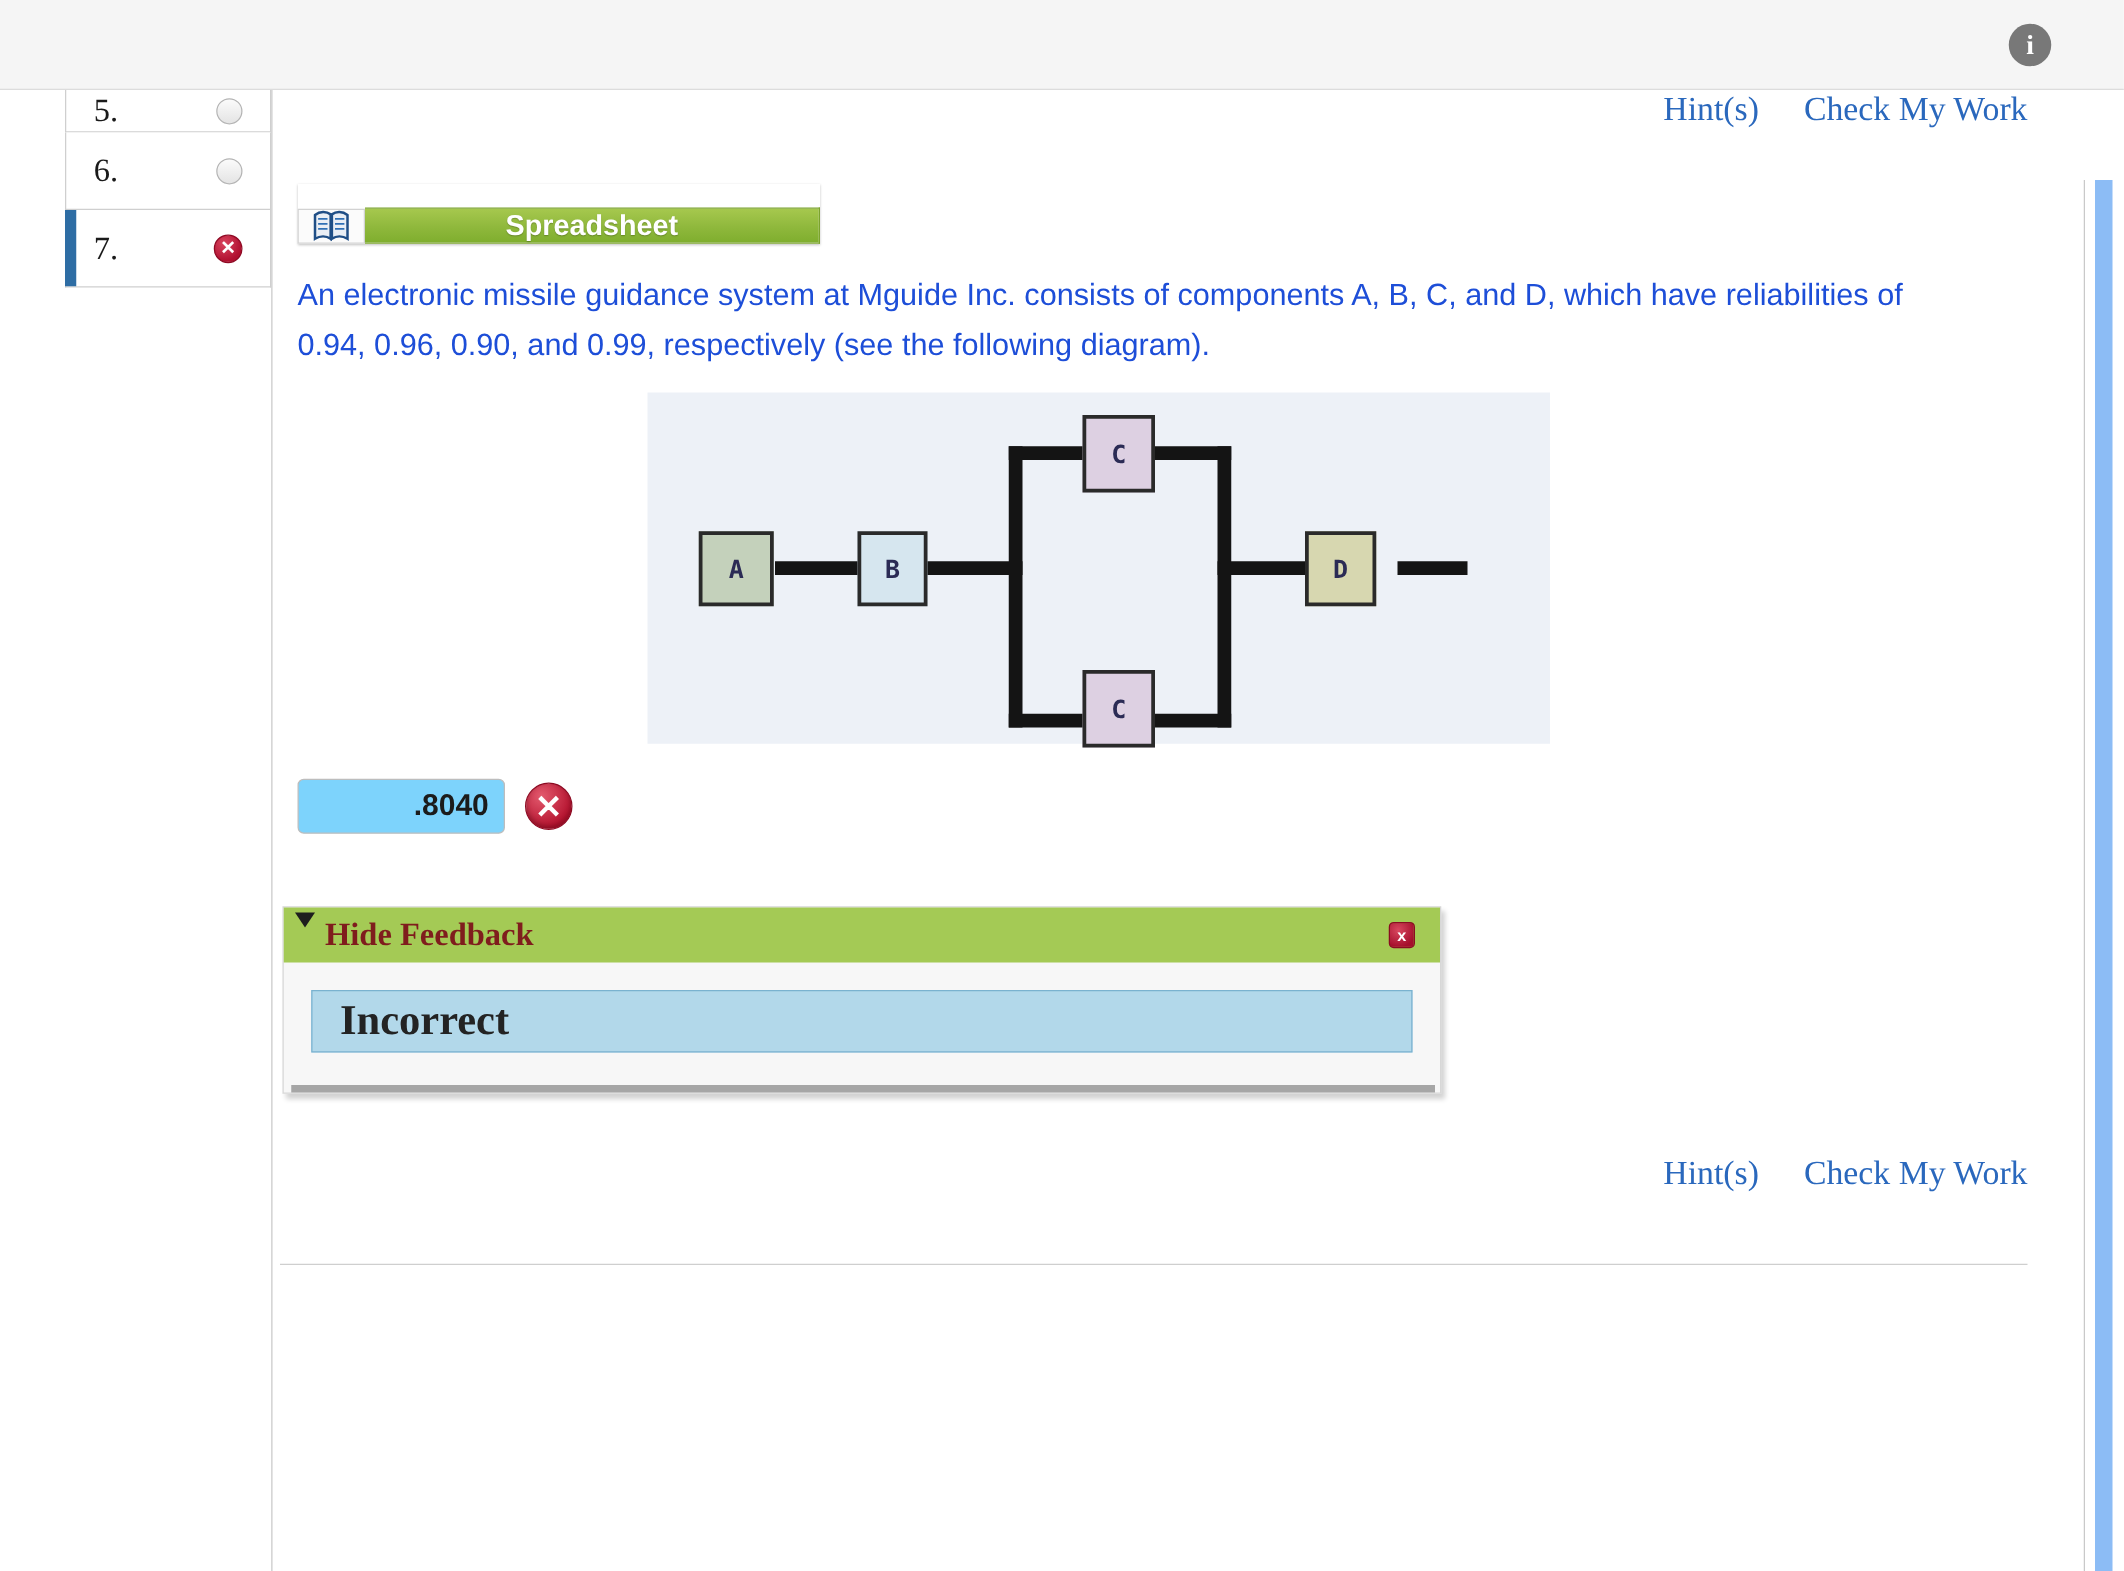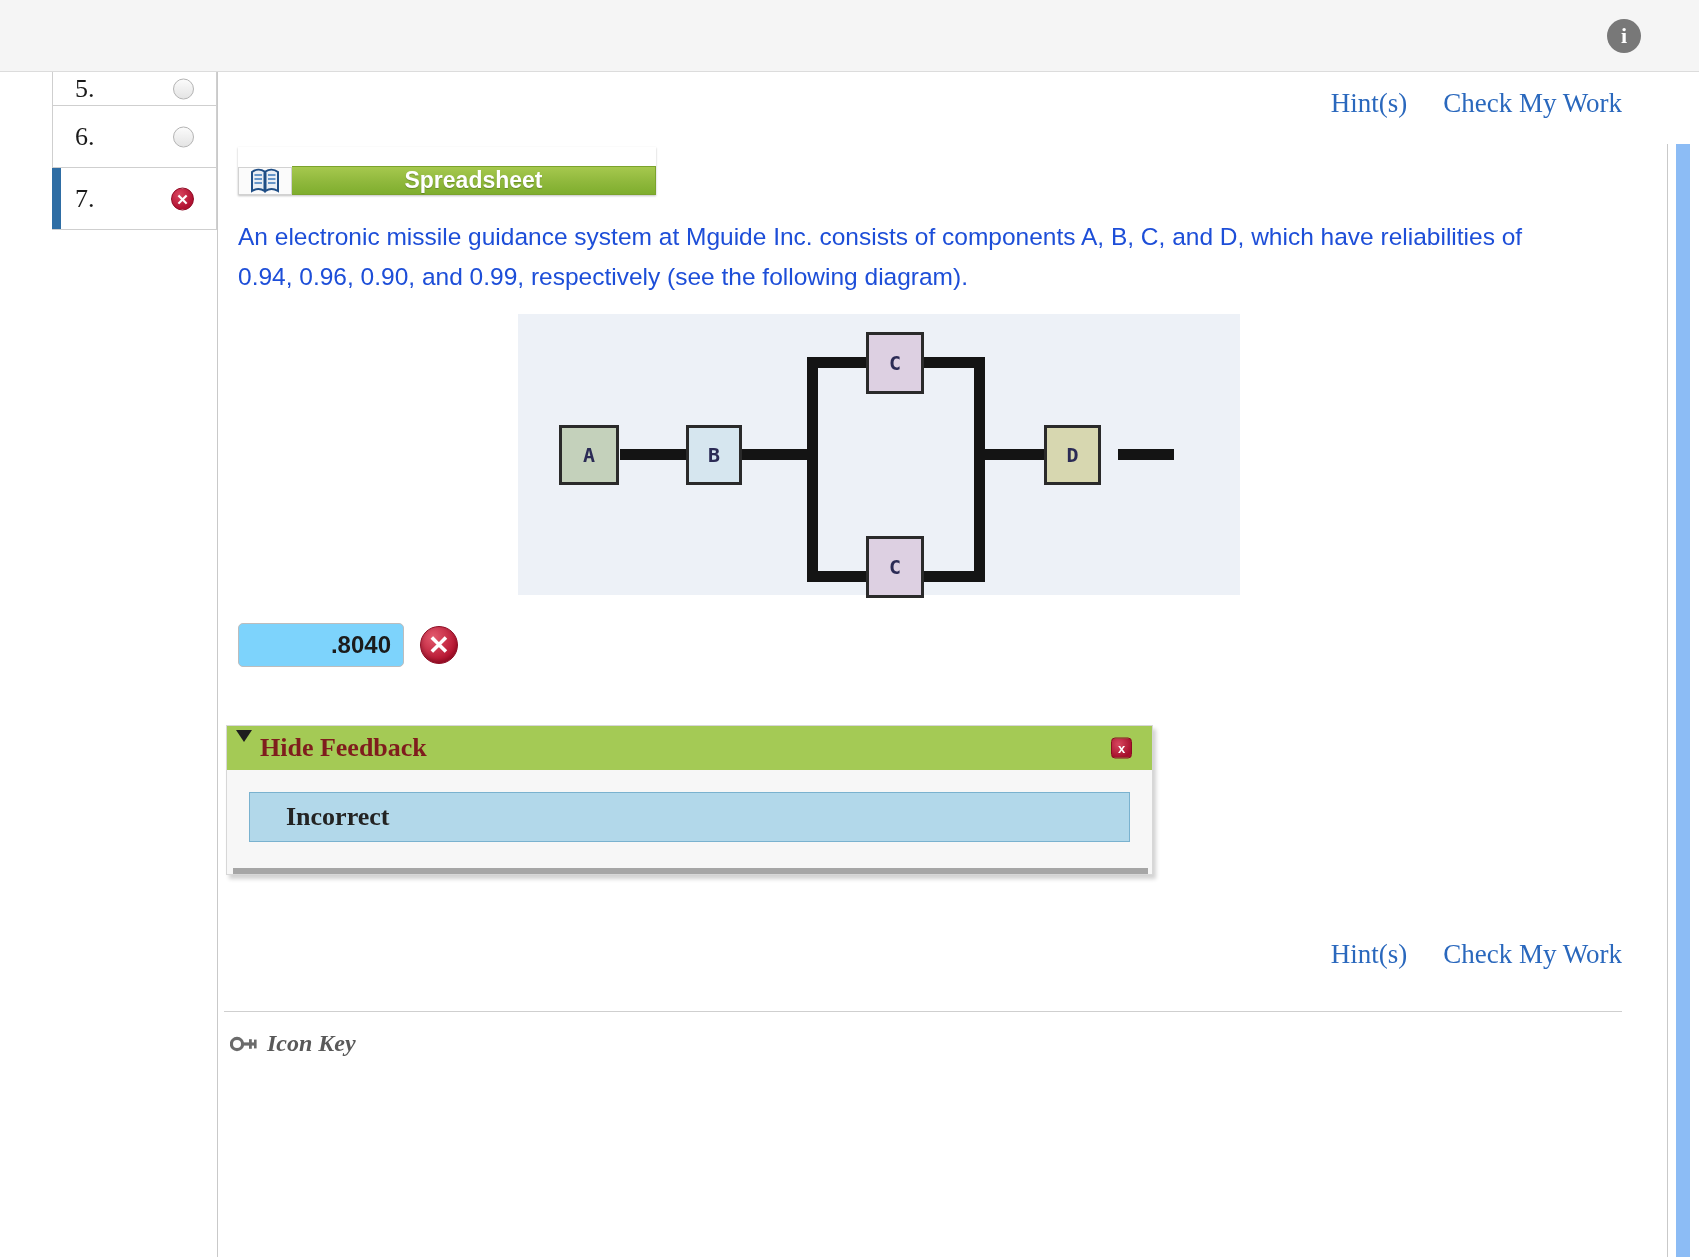--- a/index.html
+++ b/index.html
@@ -102,21 +102,21 @@
     position: absolute;
     top: 0; left: 217px;
     width: 1448px;
     height: 1185px;
     background: #ffffff;
     border-left: 1px solid #c9c9c9;
   }
   .hint-row {
     position: relative;
     height: 62px;
-    display: flex; align-items: center; justify-content: flex-end;
+    display: flex; justify-content: flex-end;
     padding-right: 43px;
     padding-left: 16px;
   }
   .hint-row.bottom { border-bottom: 0; }
   .link {
     font-family: "Liberation Serif", serif;
     font-size: 27px;
     color: #2a68bd;
     text-decoration: none;
     cursor: pointer;
@@ -253,24 +253,24 @@
     color: #ffffff; font-size: 13px; font-weight: bold;
     display: flex; align-items: center; justify-content: center;
     cursor: pointer;
   }
   .fb-body { padding: 22px 22px 26px 22px; }
   .fb-incorrect {
     height: 50px;
     background: #b2d8ea;
     border: 1px solid #7ab2cf;
     display: flex; align-items: center;
-    padding-left: 36px;
-    font-family: "Liberation Serif", serif;
-    font-weight: bold;
-    font-size: 26px;
+    padding-left: 22px;
+    font-family: "Liberation Serif", serif;
+    font-weight: bold;
+    font-size: 34px;
     color: #232323;
   }
   .fb-shadow-bar {
     height: 6px;
     background: #a6a6a6;
     margin: 0 4px 0 6px;
   }
 
   
   .rule {
@@ -419,29 +419,20 @@
       <div class="fb-shadow-bar"></div>
     </div>
 
     <div class="hint-row bottom" style="margin-top:48px;">
       <a class="link">Hint(s)</a>
       <a class="link">Check My Work</a>
     </div>
 
     <div class="rule"></div>
 
-    <div class="icon-key">
-      <svg width="28" height="16" viewBox="0 0 28 16" aria-hidden="true">
-        <circle cx="7" cy="8" r="5.6" fill="none" stroke="#6b6b6b" stroke-width="3.2"></circle>
-        <rect x="11" y="6.4" width="15" height="3.2" fill="#6b6b6b"></rect>
-        <rect x="19" y="3.2" width="2.8" height="9.6" fill="#6b6b6b"></rect>
-        <rect x="24" y="3.6" width="2.6" height="8.8" fill="#6b6b6b"></rect>
-      </svg>
-      <span class="key-label">Icon Key</span>
-    </div>
 
   </div>
 
   <div class="scroll-track">
     <div class="scroll-thumb"></div>
   </div>
 
 </div>
 
 </body></html>

